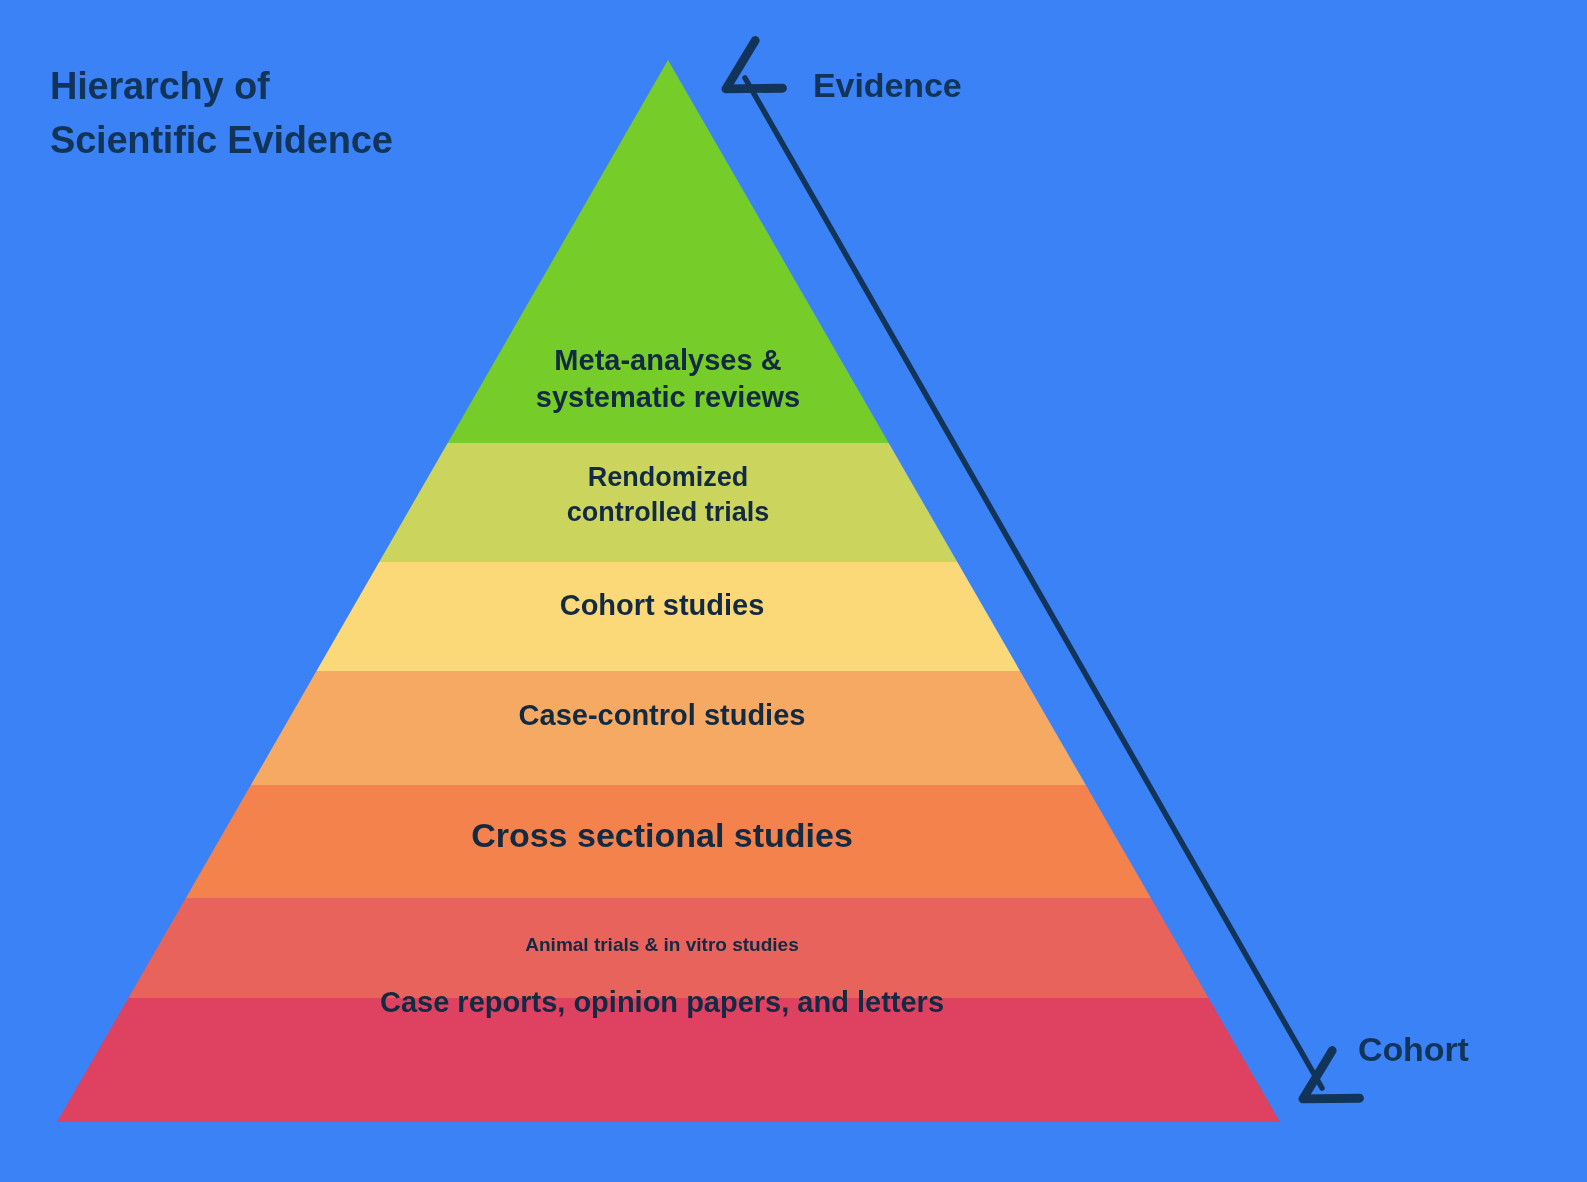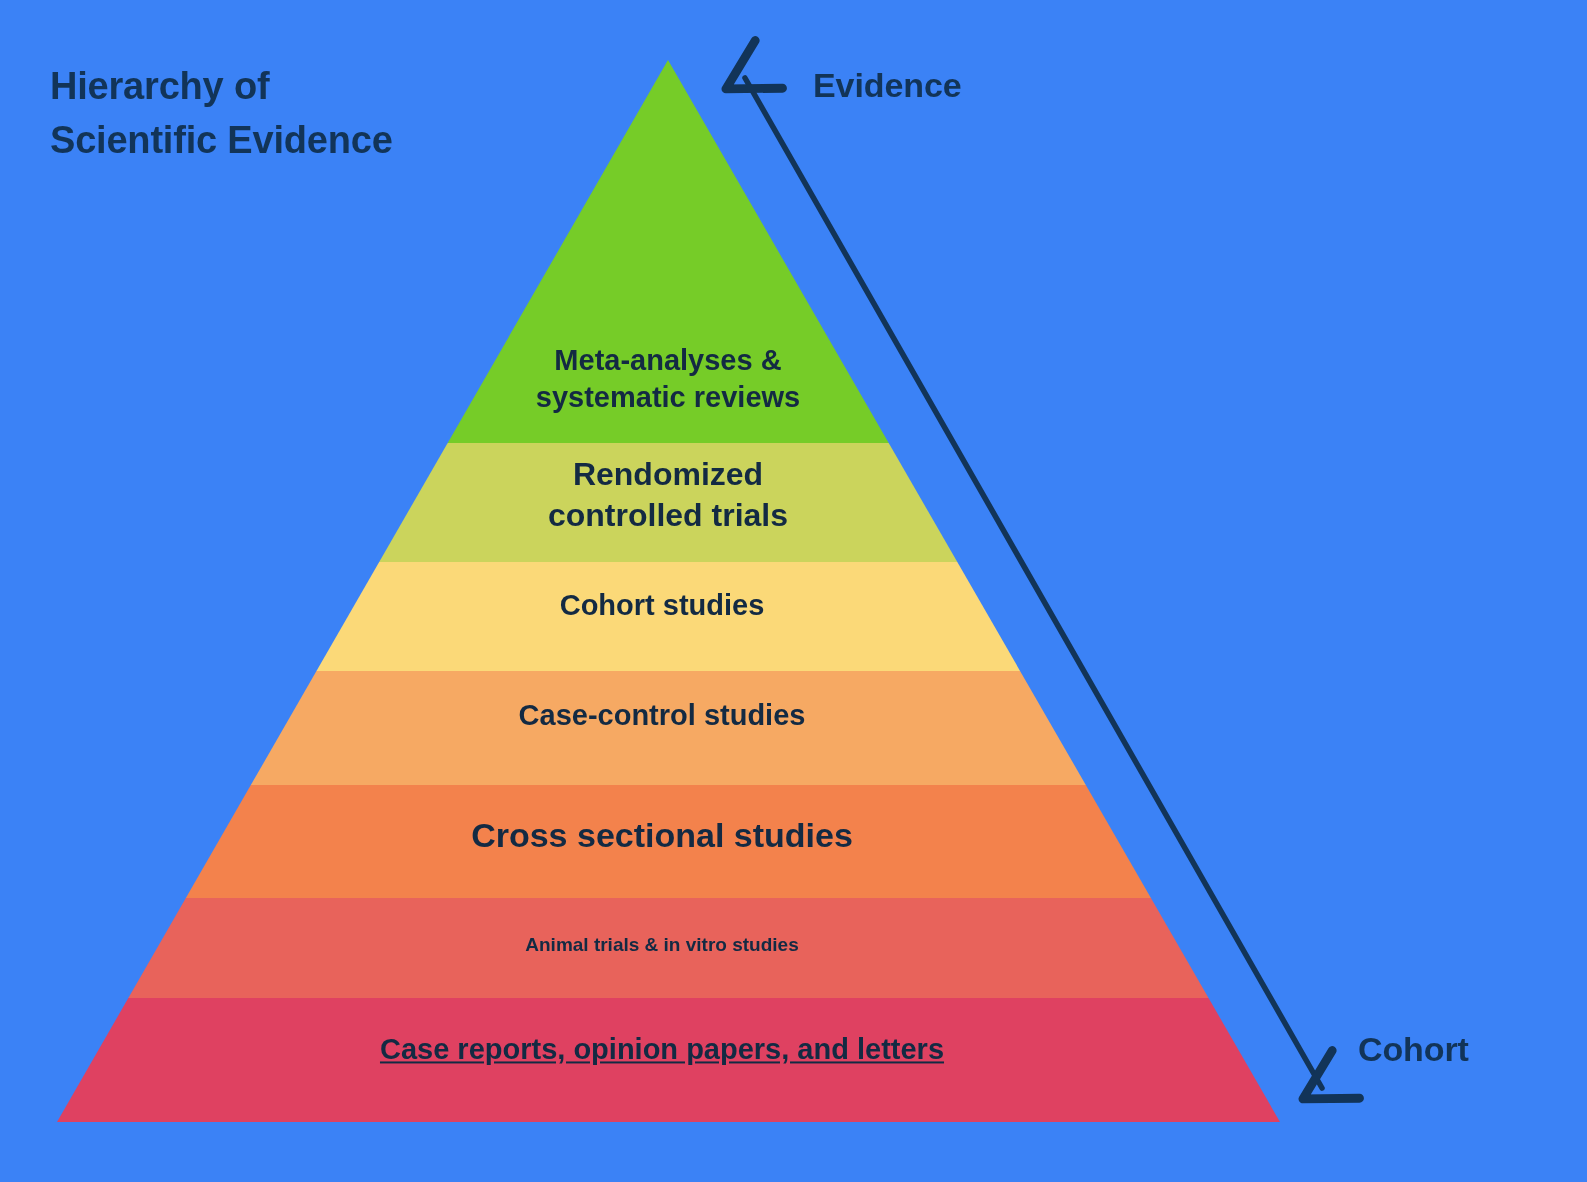--- a/index.html
+++ b/index.html
@@ -96,21 +96,21 @@
   </svg>
 
   <div class="title-block" style="color: rgb(18, 52, 88);">Hierarchy of
 Scientific Evidence</div>
 
   <div class="edge-label" id="label-strongest" style="color: rgb(18, 52, 88);">Evidence</div>
   <div class="edge-label" id="label-weakest" style="color: rgb(18, 52, 88);">Cohort</div>
 
   <div class="tier-label" style="left: 668px; top: 370px; font-size: 29px; color: rgb(19, 42, 67); margin-top: 9px;">Meta-analyses &amp;
 systematic reviews</div>
-  <div class="tier-label" style="left: 668px; top: 495px; font-size: 32px; color: rgb(19, 42, 67);">Rendomized
+  <div class="tier-label" style="left: 668px; top: 495px; font-size: 27px; color: rgb(19, 42, 67);">Rendomized
 controlled trials</div>
   <div class="tier-label" style="left: 662px; top: 716px; font-size: 29px; color: rgb(19, 42, 67);">Case-control studies</div>
   <div class="tier-label" style="left: 662px; top: 606px; font-size: 29px; color: rgb(19, 42, 67);">Cohort studies</div>
   <div class="tier-label" style="left: 662px; top: 836px; font-size: 34px; color: rgb(19, 42, 67);">Cross sectional studies</div>
   <div class="tier-label" style="left: 662px; top: 945px; font-size: 19px; color: rgb(19, 42, 67);">Animal trials &amp; in vitro studies</div>
-  <div class="tier-label" style="left: 662px; top: 1050px; font-size: 29px; color: rgb(19, 42, 67); text-decoration: underline;">Case reports, opinion papers, and letters</div>
+  <div class="tier-label" style="left: 662px; top: 1003px; font-size: 29px; color: rgb(19, 42, 67);">Case reports, opinion papers, and letters</div>
 
 </div>
 
 </body></html>

